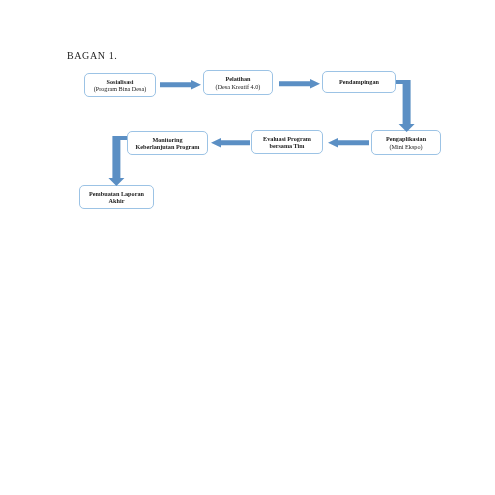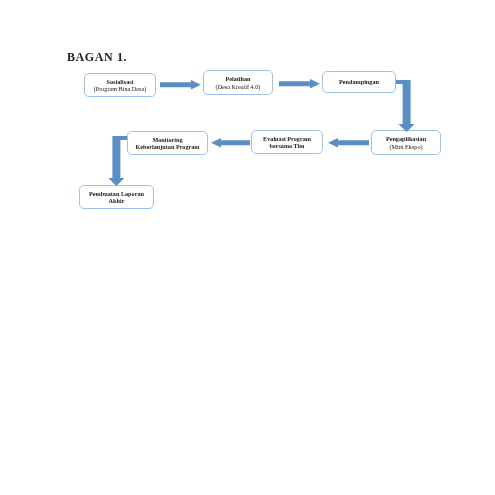--- a/index.html
+++ b/index.html
@@ -20,22 +20,22 @@
     inset: 0;
     background: #ffffff;
   }
 
   
   .chart-title {
     position: absolute;
     left: 67px;
     top: 50px;
     font-family: "Liberation Serif", "DejaVu Serif", serif;
-    font-weight: bold;
-    font-size: 12px;
+    font-weight: normal;
+    font-size: 10px;
     letter-spacing: 0.6px;
     color: #1d1d1d;
     white-space: nowrap;
   }
 
   
   .node {
     position: absolute;
     box-sizing: border-box;
     border: 1px solid #9cc3e5;

